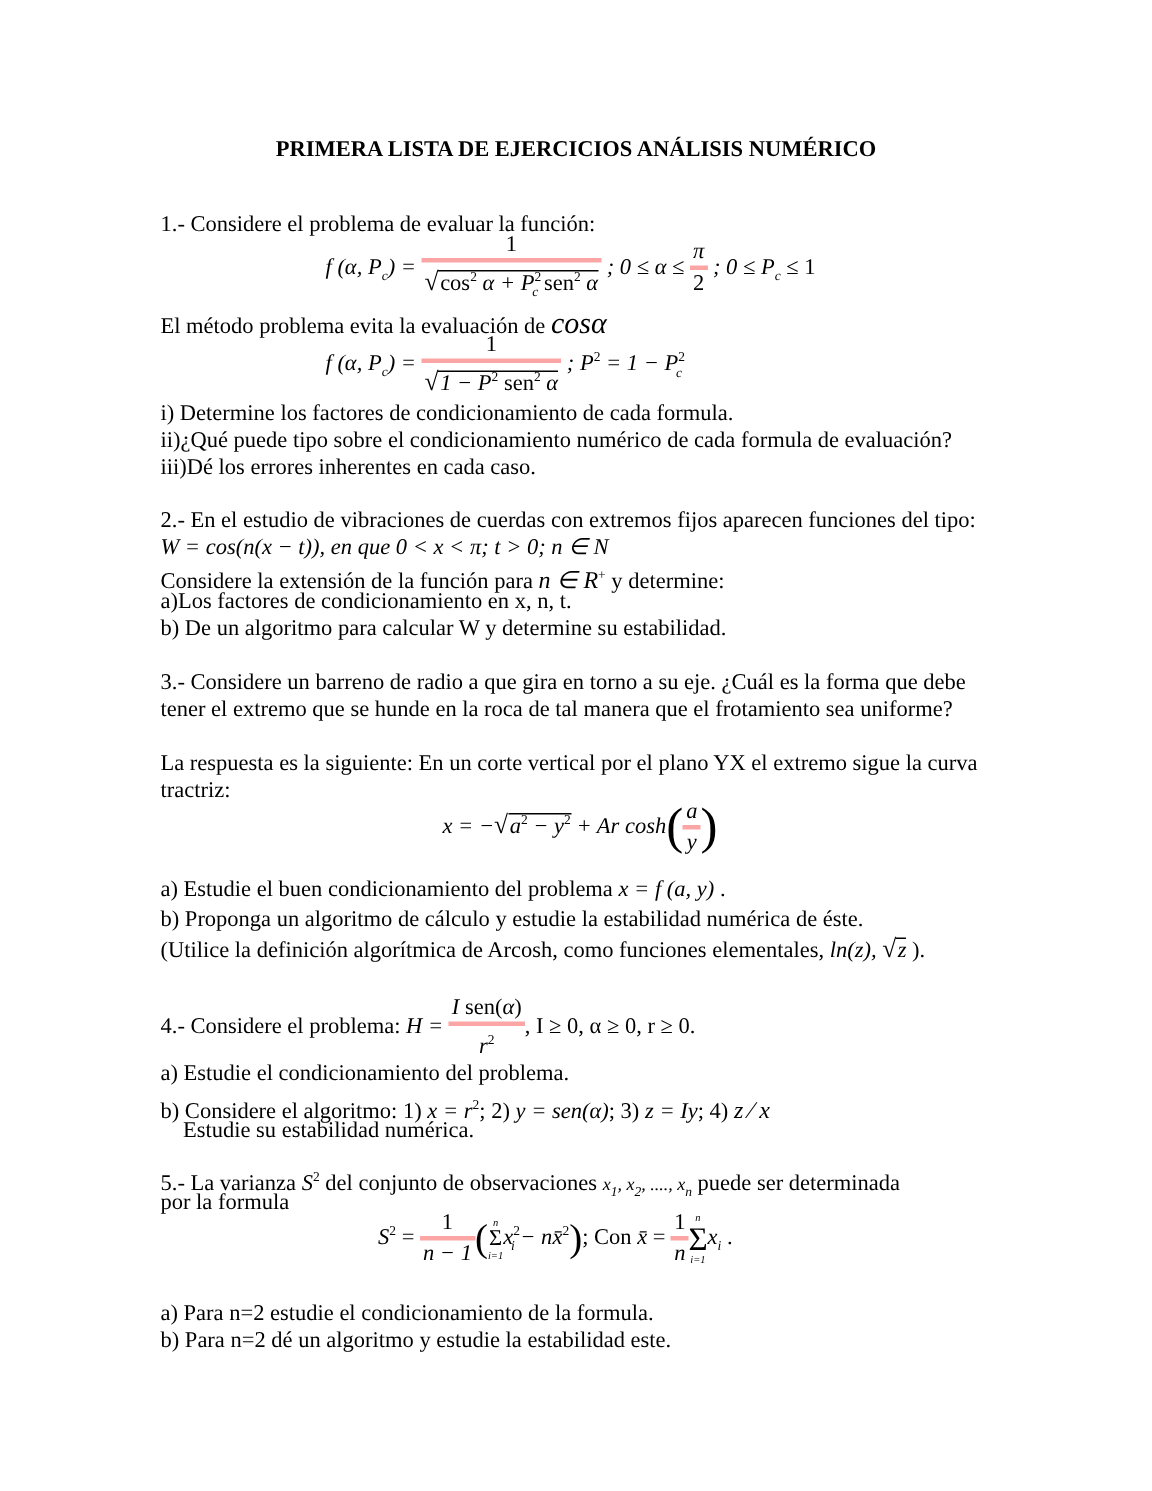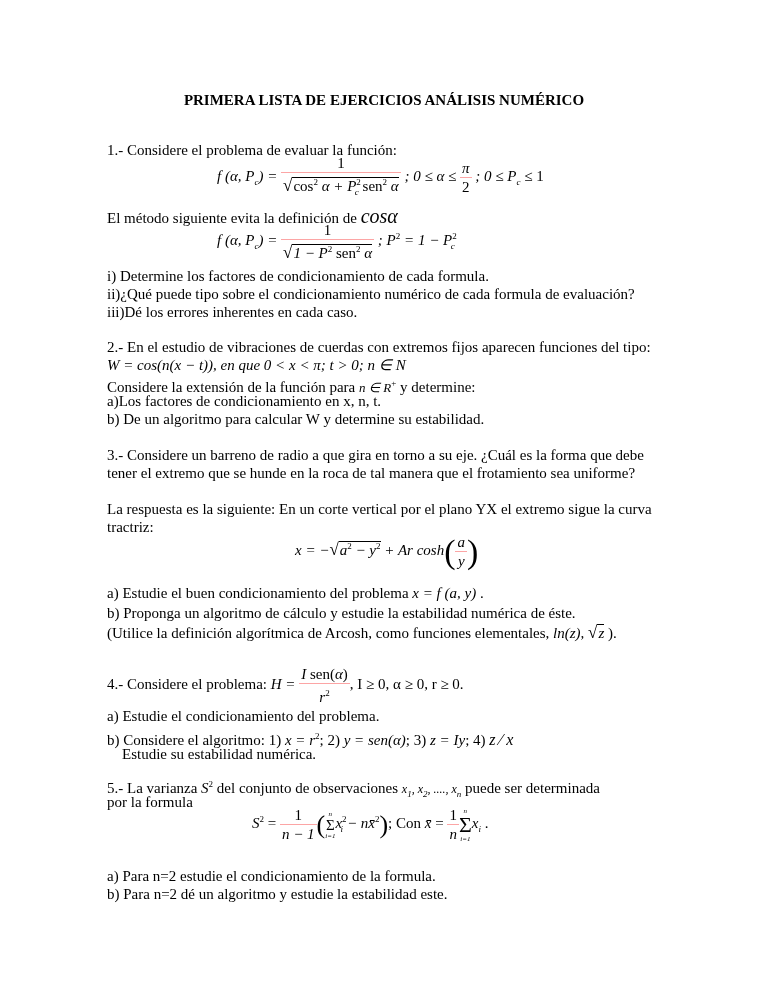--- a/index.html
+++ b/index.html
@@ -10,21 +10,21 @@
   .page { position: absolute; left: 0; top: 0; width: 632px; height: 994px; }
   .line { position: absolute; left: 107px; white-space: nowrap; line-height: 18px; }
   .title { position: absolute; top: 92px; left: 0; width: 768px; text-align: center;
            font-weight: bold; font-size: 15px; }
   .math { font-style: italic; }
   .up { font-style: normal; }
   .sup { font-size: 9px; vertical-align: 6px; font-style: normal; }
   .sub { font-size: 9px; vertical-align: -4px; }
   .frac { display: inline-block; vertical-align: middle; text-align: center; }
   .frac .num { display: block; padding: 0 2px; line-height: 17px; }
-  .frac .den { display: block; border-top: 1px solid #fca5a5; padding: 0 2px; line-height: 18px; }
+  .frac .den { display: block; border-top: 3px solid #fca5a5; padding: 0 2px; line-height: 18px; }
   .sqrt { border-top: 1px solid #000; padding-left: 1px; }
   .rad { font-style: normal; font-size: 17px; }
   .big { font-size: 20px; }
   .paren { font-size: 34px; font-weight: 100; vertical-align: middle; font-style: normal; }
   .paren-m { font-size: 26px; font-weight: 100; vertical-align: middle; font-style: normal; }
   .eq { position: absolute; white-space: nowrap; }
   .sum { display: inline-block; vertical-align: middle; text-align: center; font-style: normal; }
   .sum .lim { display: block; font-size: 7px; font-style: italic; line-height: 8px; }
   .sum .sig { display: block; font-size: 15px; line-height: 14px; }
   .sum .sig.lg { font-size: 22px; line-height: 20px; }
@@ -43,21 +43,21 @@
     <span class="frac">
       <span class="num">1</span>
       <span class="den"><span class="rad">√</span><span class="sqrt"><span class="up">cos</span><span class="sup">2</span><span class="math"> α + P</span><span class="sup">2</span><span class="sub math" style="margin-left:-6px;">c</span><span> sen</span><span class="sup">2</span><span class="math"> α</span></span></span>
     </span>
     <span class="math">; 0 ≤ α ≤</span>
     <span class="frac"><span class="num math">π</span><span class="den">2</span></span>
     <span class="math">; 0 ≤ P</span><span class="sub math">c</span><span> ≤ 1</span>
   </div>
 
   <div class="line" style="top:207px;">
-    <span>El método siguiente evita la definición de</span>
+    <span>El método problema evita la evaluación de</span>
     <span class="big math">cosα</span>
   </div>
 
   <div class="eq" style="left:217px; top:222px;">
     <span class="math">f (α, P</span><span class="sub math">c</span><span class="math">) =</span>
     <span class="frac">
       <span class="num">1</span>
       <span class="den"><span class="rad">√</span><span class="sqrt"><span class="math">1 − P</span><span class="sup">2</span><span> sen</span><span class="sup">2</span><span class="math"> α</span></span></span>
     </span>
     <span class="math">;  P</span><span class="sup">2</span><span class="math"> = 1 − P</span><span class="sup">2</span><span class="sub math" style="margin-left:-6px;">c</span>
@@ -65,21 +65,21 @@
 
   <div class="line" style="top:267px;">i) Determine los factores de condicionamiento de cada formula.</div>
   <div class="line" style="top:285px;">ii)¿Qué puede tipo sobre el condicionamiento numérico de cada formula de evaluación?</div>
   <div class="line" style="top:303px;">iii)Dé los errores inherentes en cada caso.</div>
 
   <div class="line" style="top:338px;">2.- En el estudio de vibraciones de cuerdas con extremos fijos aparecen funciones del tipo:</div>
   <div class="line" style="top:356px;">
     <span class="math">W = cos(n(x − t)),</span><span class="math"> en que   0 &lt; x &lt; π; t &gt; 0; n ∈ N</span>
   </div>
   <div class="line" style="top:374px;">
-    <span>Considere la extensión de la función para </span><span class="math" style="font-size:13px;">n ∈ R</span><span class="sup">+</span><span> y determine:</span>
+    <span>Considere la extensión de la función para </span><span class="math" style="font-size:16px;">n ∈ R</span><span class="sup">+</span><span> y determine:</span>
   </div>
   <div class="line" style="top:392px;">a)Los factores de condicionamiento en x, n, t.</div>
   <div class="line" style="top:410px;">b) De un algoritmo para calcular W y determine su estabilidad.</div>
 
   <div class="line" style="top:446px;">3.-  Considere un barreno de radio a que gira en torno a su eje. ¿Cuál es la forma que debe</div>
   <div class="line" style="top:464px;">tener el extremo que se hunde en la roca de tal manera que el frotamiento sea uniforme?</div>
   <div class="line" style="top:500px;"> La respuesta es la siguiente: En un corte vertical por el plano YX el extremo sigue la curva</div>
   <div class="line" style="top:518px;">tractriz:</div>
 
   <div class="eq" style="left:295px; top:533px;">

